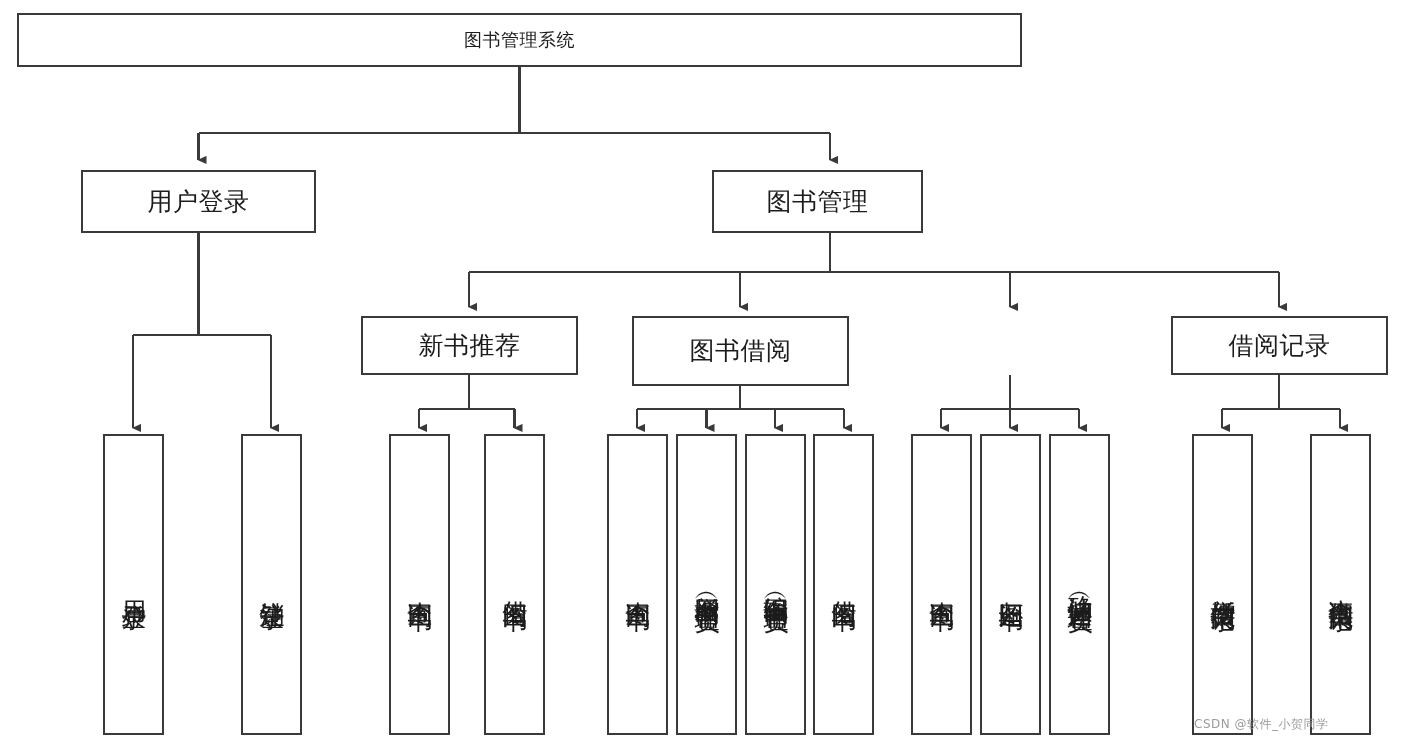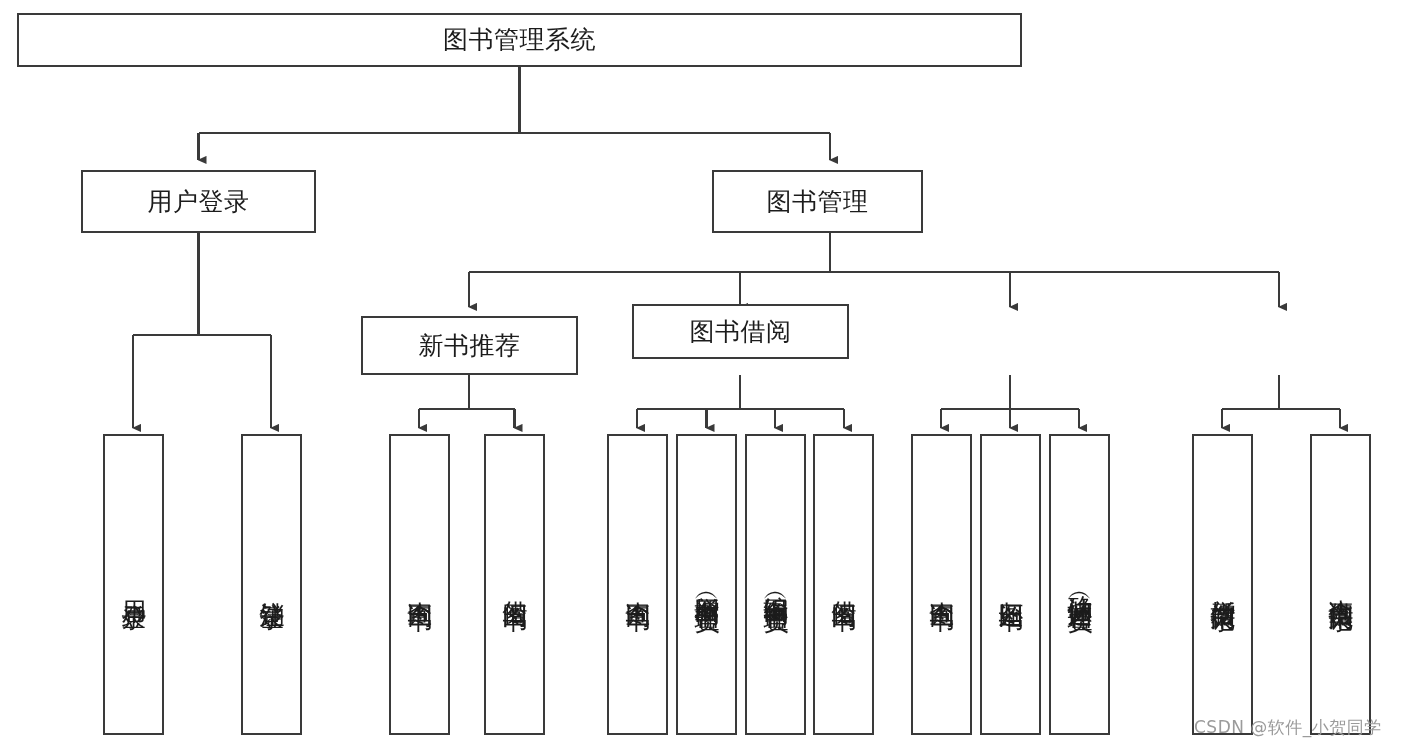--- a/index.html
+++ b/index.html
@@ -51,24 +51,24 @@
     align-items: center;
   }
   .node.vertical .node-label {
     writing-mode: vertical-rl;
     text-orientation: upright;
     font-size: 25px;
     line-height: 1.12;
     letter-spacing: 2px;
     max-height: 100%;
   }
-  .node.root .node-label { font-size: 25px; }
+  .node.root .node-label { font-size: 18px; }
   .watermark {
     position: absolute;
-    font-size: 17px;
+    font-size: 12px;
     color: #9b9b9b;
     white-space: nowrap;
     letter-spacing: 0.5px;
     font-family: "DejaVu Sans", "Liberation Sans", sans-serif;
   }
 </style>
 </head>
 <body>
 
 <div id="diagram-root">
@@ -131,22 +131,25 @@
   <div class="node horizontal" style="left:81px; top:170px; width:235px; height:63px;">
     <span class="node-label">用户登录</span>
   </div>
   <div class="node horizontal" style="left:712px; top:170px; width:211px; height:63px;">
     <span class="node-label">图书管理</span>
   </div>
 
   <div class="node horizontal" style="left:361px; top:316px; width:217px; height:59px;">
     <span class="node-label">新书推荐</span>
   </div>
-  <div class="node horizontal" style="left:632px; top:304px; width:217px; height:55px;">
+  <div class="node horizontal" style="left:632px; top:316px; width:217px; height:70px;">
     <span class="node-label">图书借阅</span>
+  </div>
+  <div class="node horizontal" style="left:1171px; top:316px; width:217px; height:59px;">
+    <span class="node-label">借阅记录</span>
   </div>
 
   <div class="node vertical" style="left:103px; top:434px; width:61px; height:301px;">
     <span class="node-label">用户登录</span>
   </div>
   <div class="node vertical" style="left:241px; top:434px; width:61px; height:301px;">
     <span class="node-label">注销登录</span>
   </div>
 
   <div class="node vertical" style="left:389px; top:434px; width:61px; height:301px;">

